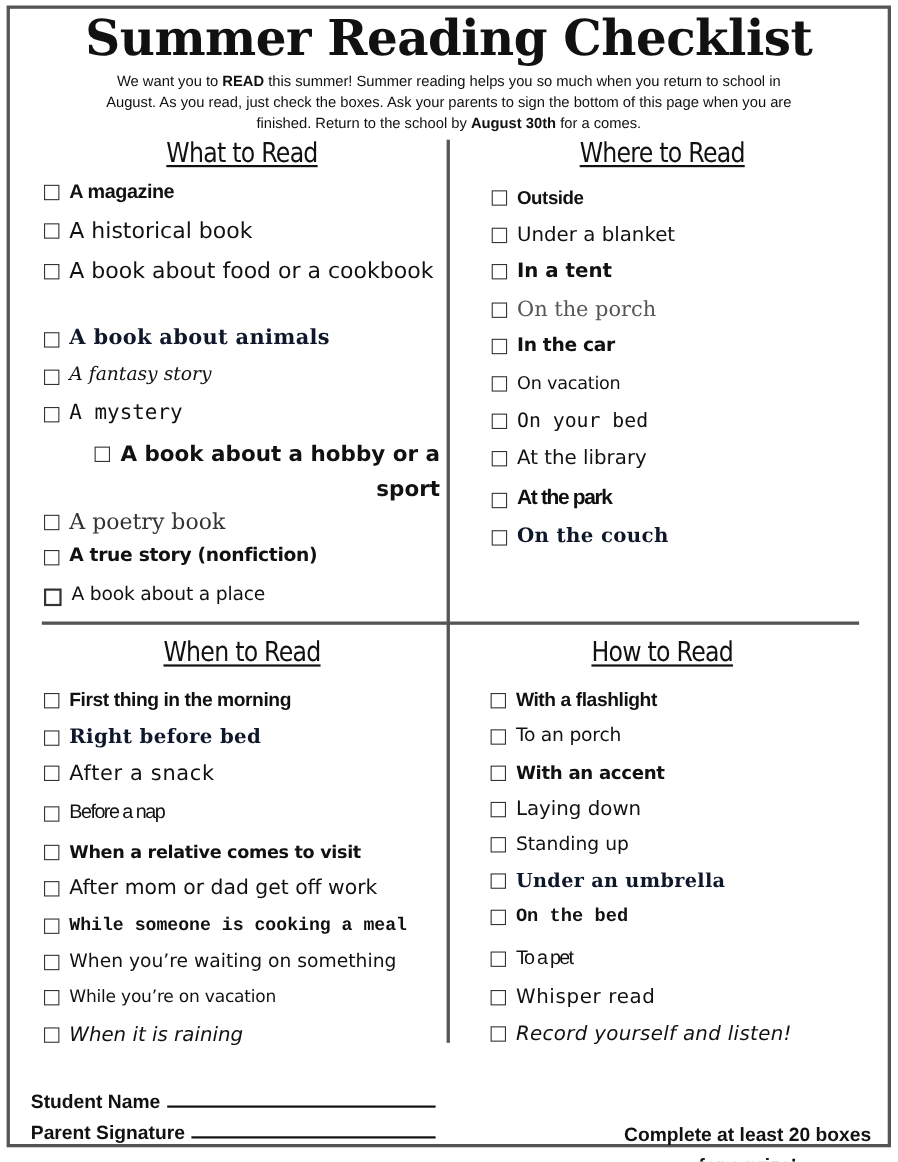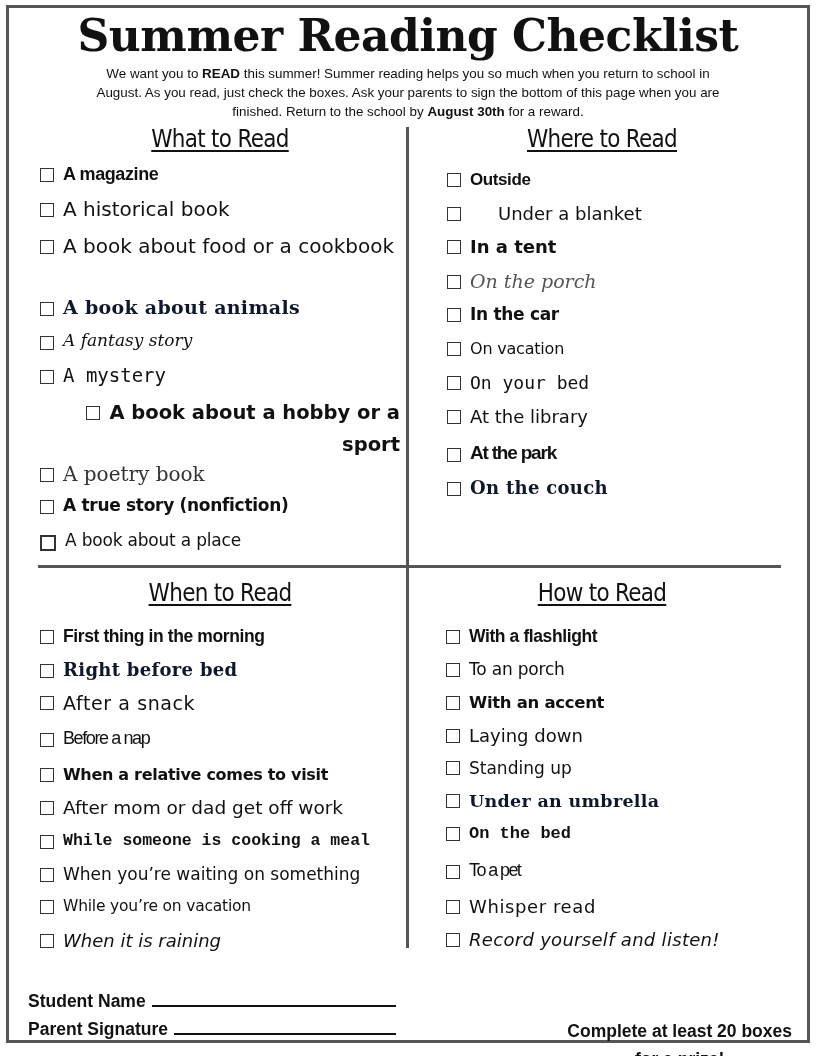--- a/index.html
+++ b/index.html
@@ -52,21 +52,21 @@
     .footer { position: absolute; font-family: "Liberation Sans", sans-serif; font-weight: bold; font-size: 17.5px; color: #111; }
     .sig-line { display: inline-block; border-bottom: 2px solid #111; height: 16px; vertical-align: baseline; margin-left: 6px; }
   </style>
 </head>
 <body>
 
 <div class="page-border"></div>
 
 <div class="title">Summer Reading Checklist</div>
 
-<div class="intro"><span>We want you to </span><b>READ</b><span> this summer!  Summer reading helps you so much when you return to school in August.  As you read, just check the boxes.  Ask your parents to sign the bottom of this page when you are finished. Return to the school by </span><b>August 30th</b><span> for a reward.</span></div>
+<div class="intro"><span>We want you to </span><b>READ</b><span> this summer!  Summer reading helps you so much when you return to school in August.  As you read, just check the boxes.  Ask your parents to sign the bottom of this page when you are finished. Return to the school by </span><b>August 30th</b><span> for a comes.</span></div>
 
 <div class="vdivider"></div>
 <div class="hdivider"></div>
 
 <div class="section" style="left:40px; top:122px; width:360px;">
   <div class="section-title" style="margin-left:0;">What to Read</div>
   <ul class="items" style="margin-top:8px;">
     <li class="item" style="height:33px; font-size:19px;">
         <span class="cb" style="margin-top:4px;"></span>
         <span class="lbl f-cond" style="font-size:18px;">A magazine</span>
@@ -108,29 +108,29 @@
   </ul>
 </div>
 
 <div class="section" style="left:412px; top:122px; width:380px;">
   <div class="section-title">Where to Read</div>
   <ul class="items" style="margin-top:14px; padding-left:35px;">
     <li class="item" style="height:33px;">
         <span class="cb" style="margin-top:3px;"></span>
         <span class="lbl f-cond" style="font-size:17px;">Outside</span>
       </li>
-    <li class="item" style="height:33px;gap:28px;">
+    <li class="item" style="height:33px;">
         <span class="cb" style="margin-top:4px;"></span>
         <span class="lbl f-hand" style="font-size:18px; font-style:normal;">Under a blanket</span>
       </li>
     <li class="item" style="height:34px;">
         <span class="cb" style="margin-top:4px;"></span>
         <span class="lbl f-boldsans" style="font-size:18px;">In a tent</span>
       </li>
-    <li class="item" style="height:34px;font-style:italic;">
+    <li class="item" style="height:34px;">
         <span class="cb" style="margin-top:5px;"></span>
         <span class="lbl f-slab" style="font-size:19px; color:#555;">On the porch</span>
       </li>
     <li class="item" style="height:35px;">
         <span class="cb" style="margin-top:4px;"></span>
         <span class="lbl f-marker" style="font-size:17px;">In the car</span>
       </li>
     <li class="item" style="height:33px;">
         <span class="cb" style="margin-top:3px;"></span>
         <span class="lbl f-light" style="font-size:16px;">On vacation</span>

